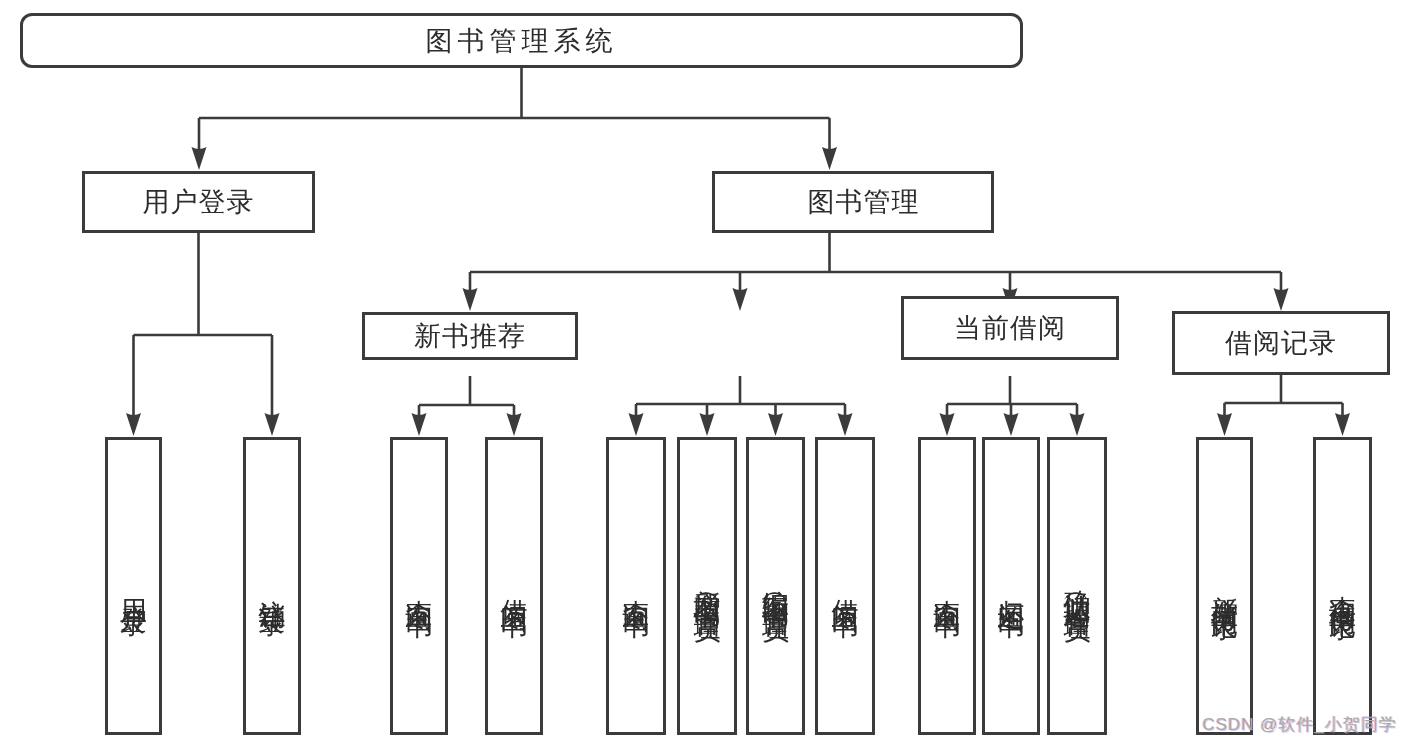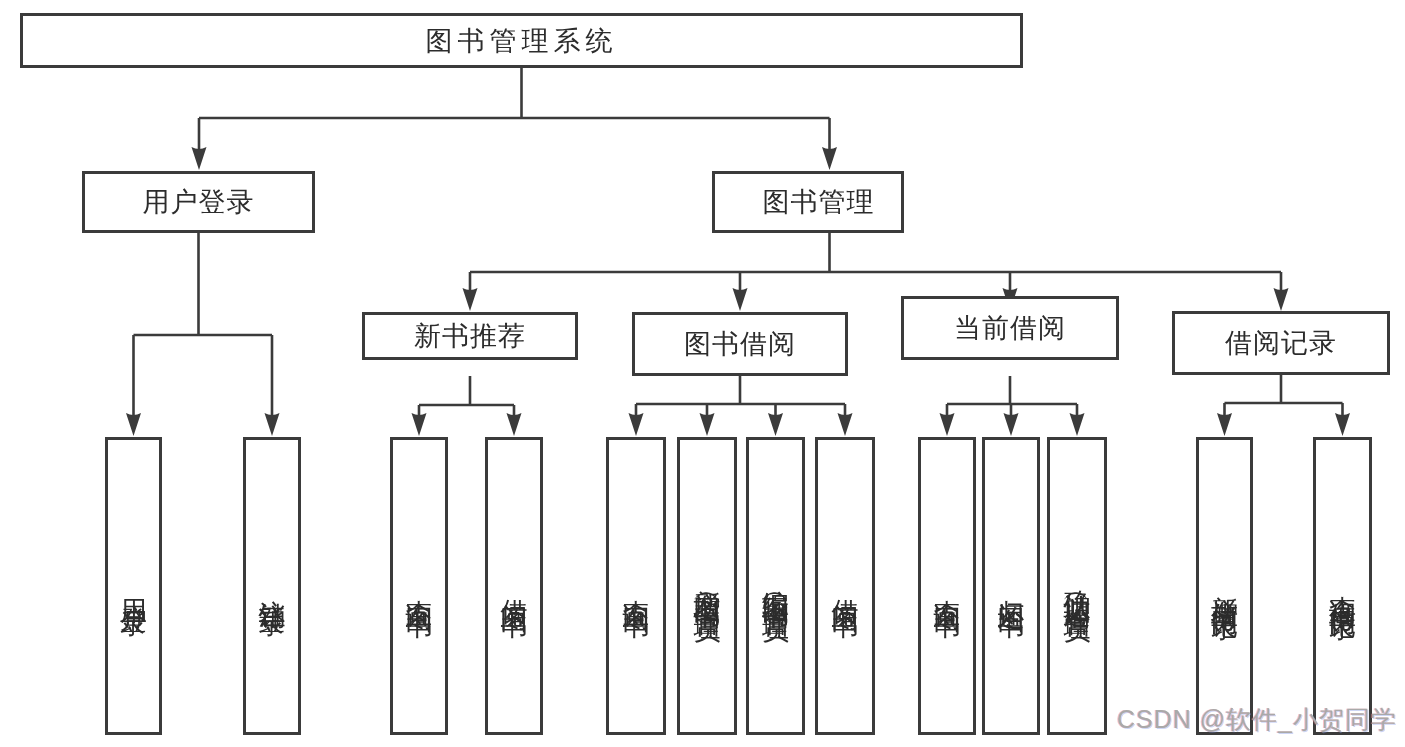--- a/index.html
+++ b/index.html
@@ -31,20 +31,21 @@
     display: flex;
     align-items: center;
     justify-content: center;
     font-size: 27px;
     letter-spacing: 1px;
     color: #2c2c2c;
     white-space: nowrap;
   }
   .node.root {
     letter-spacing: 5px;
+    border-radius: 12px;
   }
   .leaf {
     position: absolute;
     box-sizing: border-box;
     top: 437px;
     height: 298px;
     border: 3px solid #3b3b3b;
     background: #ffffff;
     display: flex;
     align-items: center;
@@ -53,21 +54,21 @@
     text-orientation: mixed;
     font-size: 27px;
     letter-spacing: 4px;
     color: #2c2c2c;
     white-space: nowrap;
   }
   .watermark {
     position: absolute;
     right: 8px;
     bottom: 11px;
-    font-size: 25px;
+    font-size: 17px;
     letter-spacing: 1px;
     color: #a9a9a9;
     text-shadow: -1px 0 0 rgba(235,120,130,0.45), 1px 1px 0 rgba(130,150,230,0.40);
     white-space: nowrap;
   }
 </style>
 </head>
 <body>
 
 <div class="canvas">
@@ -118,24 +119,23 @@
     <g>
       <path d="M1281 375 V403 M1224.5 403 H1342.5 M1224.5 403 V418 M1342.5 403 V418"></path>
       <path fill="#3b3b3b" stroke="none" d="M1224.5 436 L1217 413 Q1224.5 417 1232 413 Z"></path>
       <path fill="#3b3b3b" stroke="none" d="M1342.5 436 L1335 413 Q1342.5 417 1350 413 Z"></path>
     </g>
   </svg>
 
   <div class="node root" style="left:20px; top:13px; width:1003px; height:55px;">图书管理系统</div>
 
   <div class="node" style="left:82px; top:171px; width:233px; height:62px;">用户登录</div>
-  <div class="node" style="left:712px; top:171px; width:192px; height:62px;padding-left:21px;">图书管理</div>
+  <div class="node" style="left:712px; top:171px; width:282px; height:62px;padding-left:21px;">图书管理</div>
 
   <div class="node" style="left:362px; top:312px; width:216px; height:48px;">新书推荐</div>
-  <div class="node" style="left:632px; top:312px; width:216px; height:64px;">图书借阅</div>
   <div class="node" style="left:901px; top:296px; width:218px; height:64px;">当前借阅</div>
   <div class="node" style="left:1172px; top:311px; width:218px; height:64px;">借阅记录</div>
 
   <div class="leaf" style="left:105px; width:57px;">用户登录</div>
   <div class="leaf" style="left:243px; width:58px;">注销登录</div>
 
   <div class="leaf" style="left:390px; width:58px;">查询图书</div>
   <div class="leaf" style="left:485px; width:58px;">借阅图书</div>
 
   <div class="leaf" style="left:606px; width:60px;">查询图书</div>

